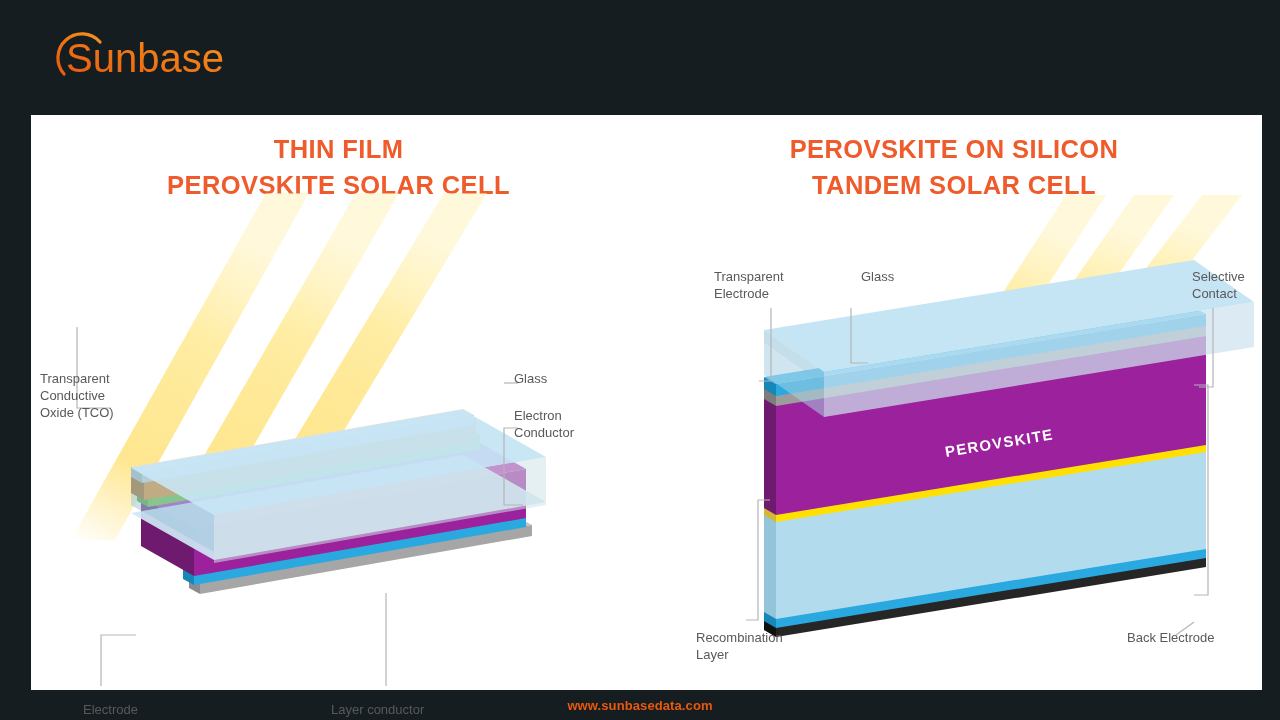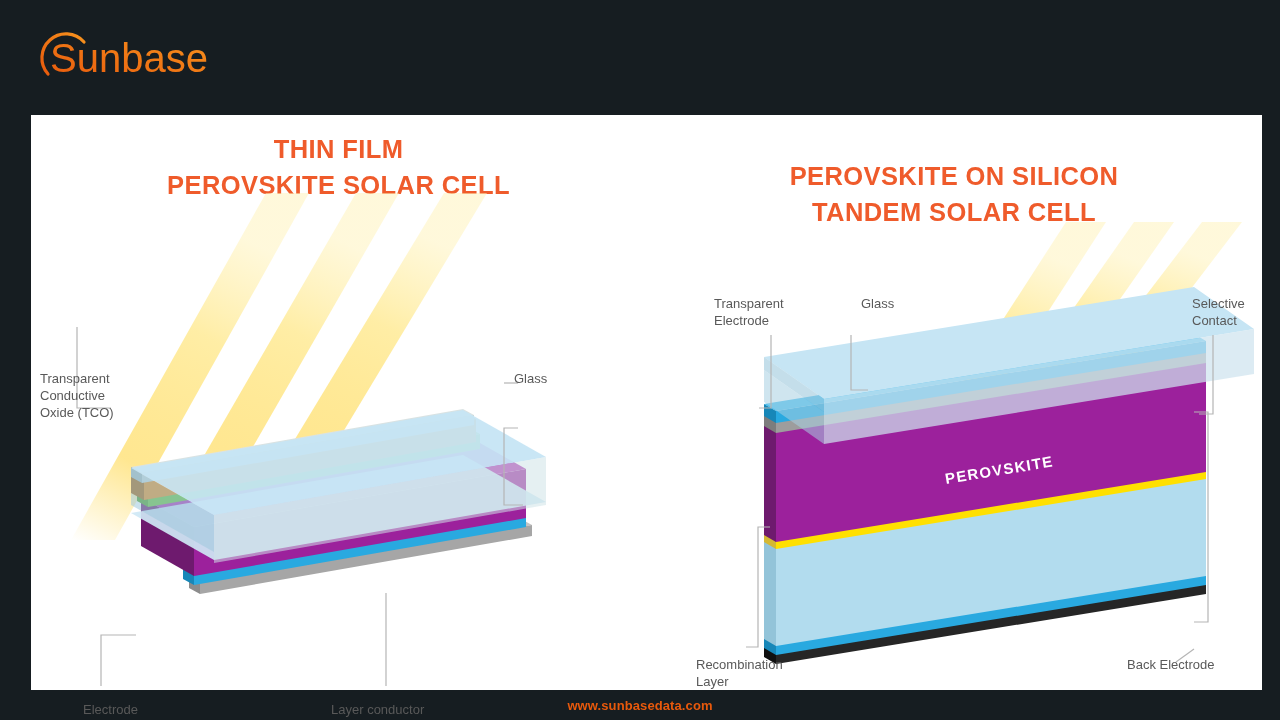--- a/index.html
+++ b/index.html
@@ -5,21 +5,21 @@
   html,body{margin:0;padding:0;}
   body{
     width:1280px;height:720px;
     background:#161d21;
     font-family:"Liberation Sans", sans-serif;
     overflow:hidden;
     position:relative;
   }
 
   
-  #header{position:absolute;left:0;top:0;width:1226px;height:115px;text-decoration:underline;}
+  #header{position:absolute;left:16px;top:0;width:1226px;height:115px;text-decoration:underline;}
   #logo{position:absolute;left:22px;top:28px;width:300px;height:56px;}
   #logo svg{display:block;}
 
   
   #card{
     position:absolute;left:31px;top:115px;width:1231px;height:575px;
     background:#ffffff;
   }
 
   
@@ -28,21 +28,21 @@
     display:flex;align-items:center;justify-content:center;
   }
   #footer-url{
     color:#e8590c;font-size:13px;font-weight:bold;letter-spacing:.1px;
     font-family:"Liberation Sans", sans-serif;
   }
 
   
   .panel{position:absolute;top:0;height:575px;}
   #panel-left{left:0;width:615px;}
-  #panel-right{left:615px;width:616px;margin-top:27px;}
+  #panel-right{left:615px;width:616px;}
 
   .panel-title{
     position:absolute;top:16px;left:0;width:100%;
     text-align:center;
     color:#ef5b2b;
     font-size:25.5px;font-weight:bold;
     line-height:1.42;
     letter-spacing:.4px;
     font-family:"Liberation Sans", sans-serif;
     white-space:pre-line;
@@ -176,20 +176,22 @@
           <path d="M70 571 L70 520 L105 520"></path>
           <path d="M355 571 L355 478"></path>
         </g>
       </svg>
     </div>
 
     <div class="lbl" style="left:9px;top:255px;width:160px;">Transparent
 Conductive
 Oxide (TCO)</div>
     <div class="lbl" style="left:483px;top:255px;width:130px;">Glass</div>
+    <div class="lbl" style="left:483px;top:292px;width:130px;">Electron
+Conductor</div>
     <div class="lbl" style="left:52px;top:586px;width:160px;">Electrode</div>
     <div class="lbl" style="left:300px;top:586px;width:180px;">Layer conductor</div>
   </div>
 
   <div class="panel" id="panel-right">
 
     <div class="panel-title" style="top:16px;left:0;width:100%;">PEROVSKITE ON SILICON
 TANDEM SOLAR CELL</div>
 
     <div class="diagram" style="left:0;top:0;width:616px;height:575px;">

